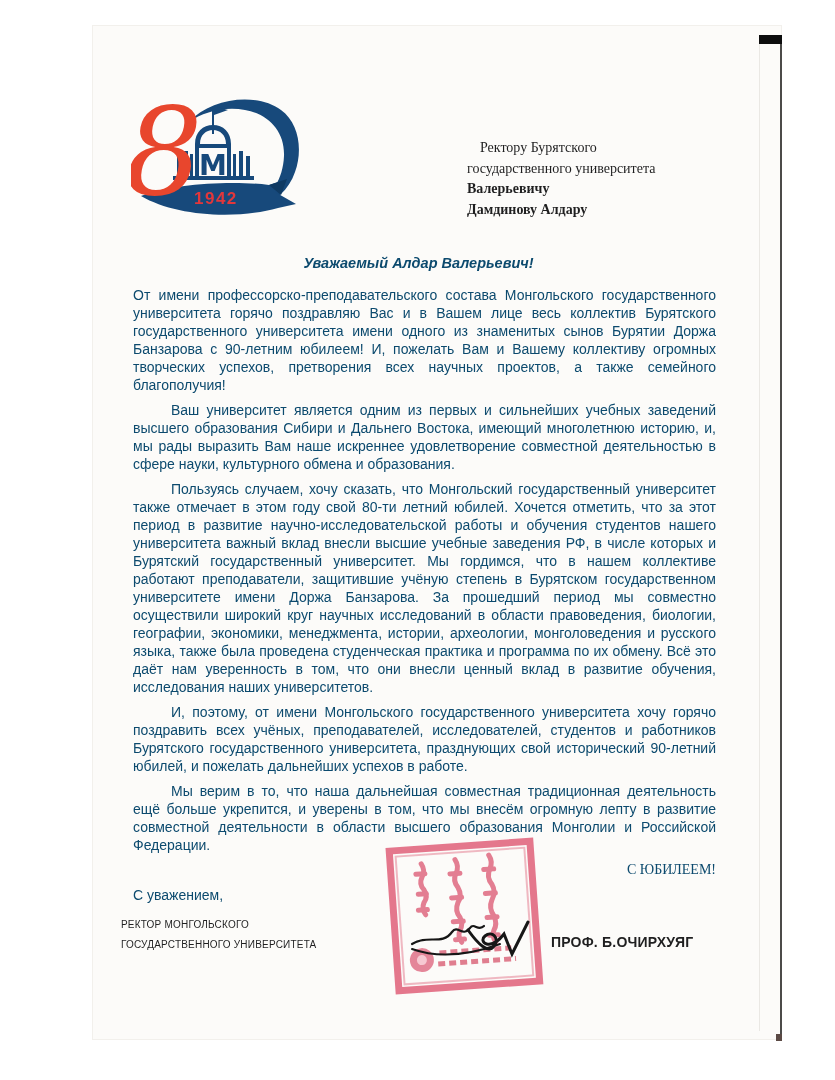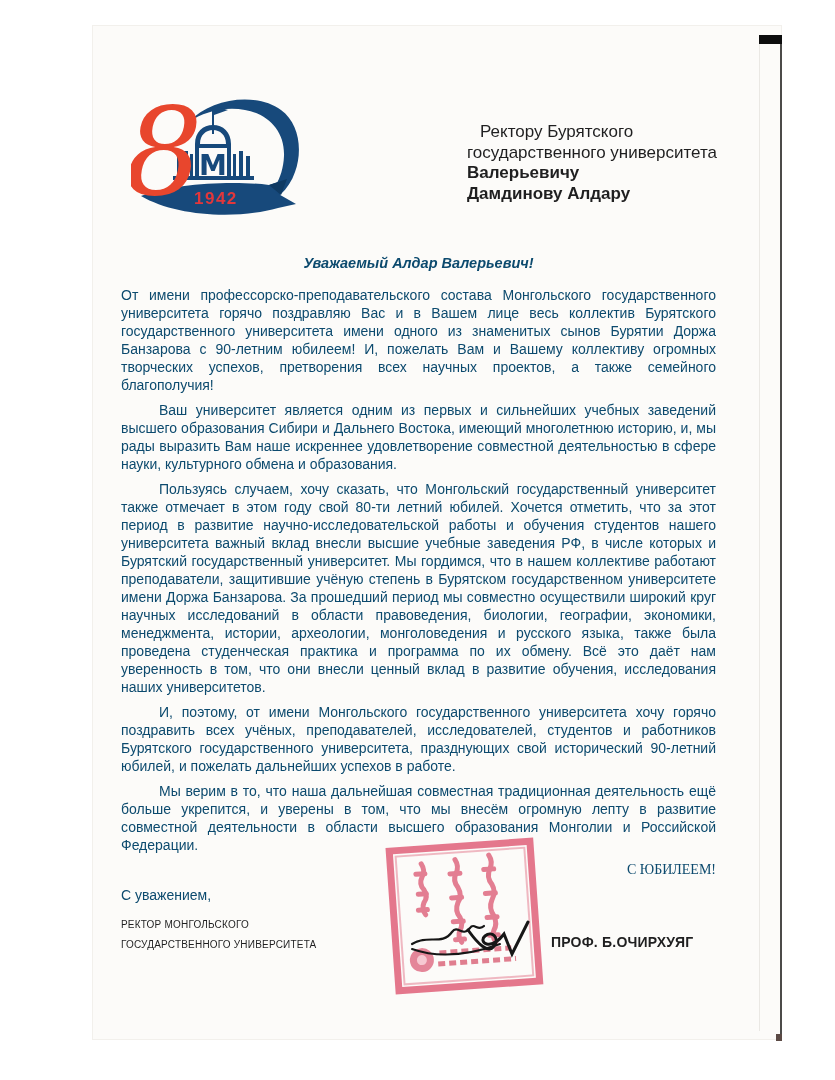--- a/index.html
+++ b/index.html
@@ -18,34 +18,34 @@
   
   .edge-right   { position:absolute; right:-1px; top:11px; bottom:-1px; width:2px; background:#4c4b49; }
   .edge-corner-bar { position:absolute; right:-1px; top:9px; width:23px; height:9px; background:#0d0d0d; }
   .fold-line    { position:absolute; right:21px; top:16px; bottom:8px; width:1px; background:#eae8e4; }
   .edge-bottom-tick { position:absolute; right:-1px; bottom:-2px; width:6px; height:7px; background:#5b4a45; }
 
   
   .logo { position:absolute; left:38px; top:66px; width:175px; height:132px; }
 
   
-  .recipient { position:absolute; left:374px; top:96px; font-size:17px; line-height:20.5px; }
+  .recipient { position:absolute; left:374px; top:112px; font-size:14px; line-height:20.5px;font-family:Liberation Serif, serif; }
   .recipient .line1 { padding-left:13px; }
   .recipient .b { font-weight:bold; }
 
   
   .body-flow {
     position:absolute; left:28px; top:228px; width:595px;
     font-size:14px; line-height:18px; text-align:justify; color:#0c4a6e;
   }
   .salutation {
     text-align:center; font-weight:bold; font-style:italic;
     font-size:14.5px; margin:0 0 14px 0;
   }
-  .body-flow p { margin:0 0 7px 0; text-indent:38px; }
+  .body-flow p { margin:0 0 7px 12px; text-indent:38px; }
   .body-flow p.no-indent { text-indent:0; }
   .jubilee { margin:2px 0 0 0; text-indent:0 !important; text-align:right;font-family:Liberation Serif, serif; }
   .closing { margin:11px 0 0 0; text-indent:0 !important; text-align:left; }
 
   
   .sig-titles { position:absolute; left:28px; top:889px; font-weight:normal; font-size:10px; line-height:19.5px; letter-spacing:.2px; }
   .sig-name   { position:absolute; left:458px; top:908px; font-weight:bold; font-size:14px; letter-spacing:.2px; }
   .stamp      { position:absolute; left:296px; top:815px; width:152px; height:152px; transform:rotate(-4deg); }
   .signature-scribble { position:absolute; left:315px; top:878px; width:130px; height:68px; }
 </style>

